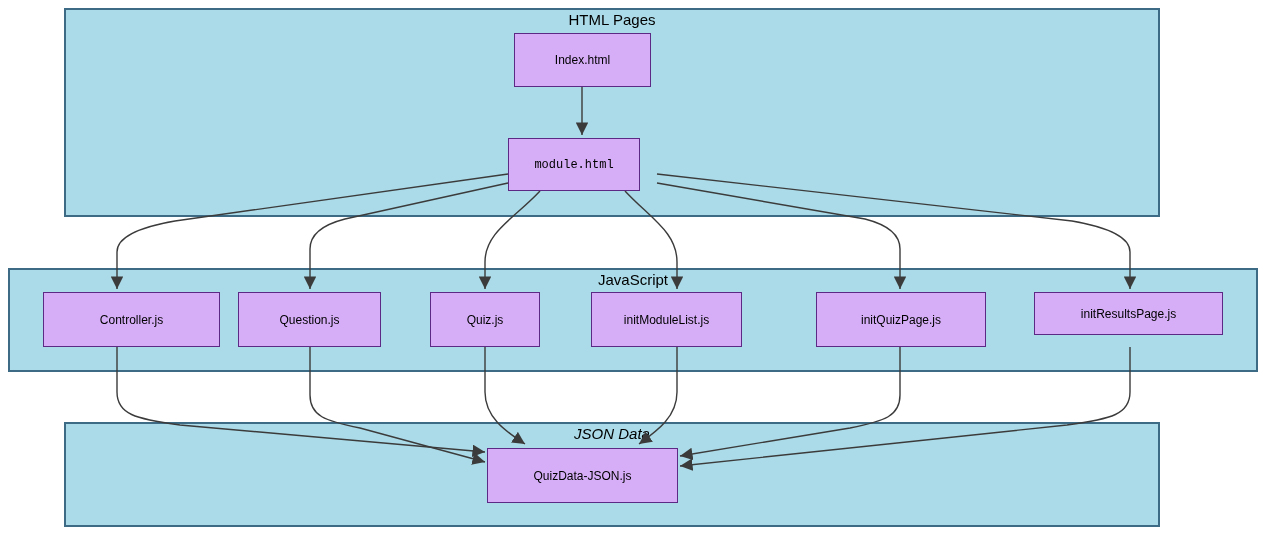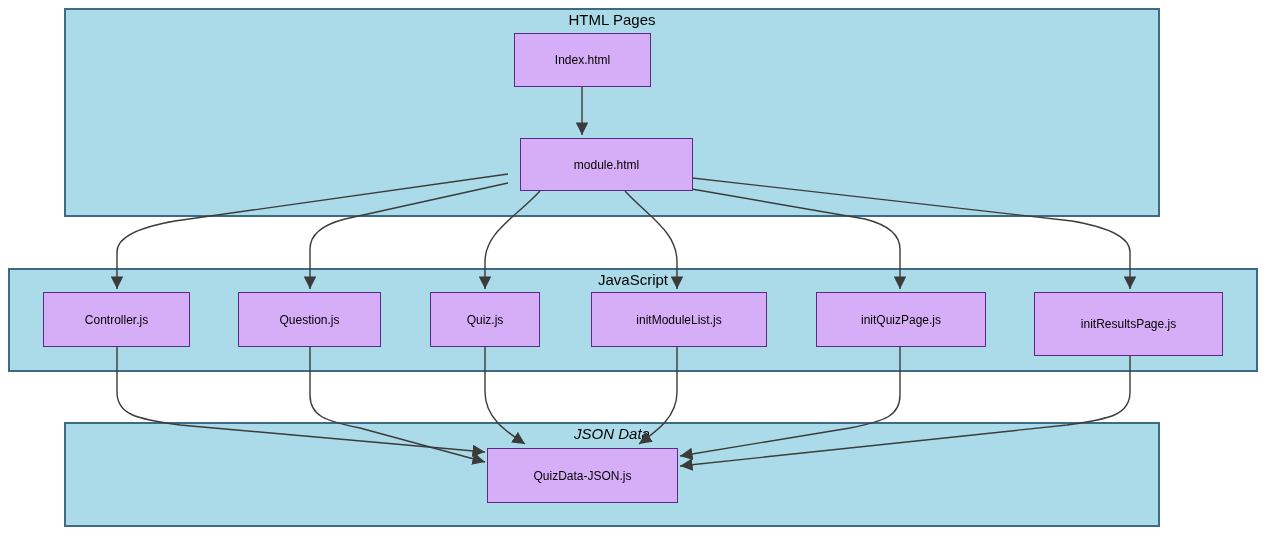--- a/index.html
+++ b/index.html
@@ -87,38 +87,38 @@
         <path class="edge" d="M 485 347 L 485 392 C 485 417 505 431 525 444" marker-end="url(#arrowhead)"></path>
         <path class="edge" d="M 677 347 L 677 392 C 677 417 657 431 639 444" marker-end="url(#arrowhead)"></path>
         <path class="edge" d="M 900 347 L 900 395 C 900 416 885 421 850 428 L 680 456" marker-end="url(#arrowhead)"></path>
         <path class="edge" d="M 1130 347 L 1130 392 C 1130 414 1112 419 1067 425 L 680 466" marker-end="url(#arrowhead)"></path>
       </g>
   </svg>
   <div id="nodes">
       <div class="node" style="left: 514px; top: 33px; width: 137px; height: 54px;">
         <span>Index.html</span>
       </div>
-      <div class="node" style="left: 520px; top: 138px; width: 173px; height: 53px;">
+      <div class="node" style="left: 508px; top: 138px; width: 132px; height: 53px; font-family: Liberation Mono, monospace;">
         <span>module.html</span>
       </div>
-      <div class="node" style="left: 43px; top: 292px; width: 147px; height: 55px;">
+      <div class="node" style="left: 43px; top: 292px; width: 177px; height: 55px;">
         <span>Controller.js</span>
       </div>
       <div class="node" style="left: 238px; top: 292px; width: 143px; height: 55px;">
         <span>Question.js</span>
       </div>
       <div class="node" style="left: 430px; top: 292px; width: 110px; height: 55px;">
         <span>Quiz.js</span>
       </div>
-      <div class="node" style="left: 591px; top: 292px; width: 176px; height: 55px;">
+      <div class="node" style="left: 591px; top: 292px; width: 151px; height: 55px;">
         <span>initModuleList.js</span>
       </div>
       <div class="node" style="left: 816px; top: 292px; width: 170px; height: 55px;">
         <span>initQuizPage.js</span>
       </div>
-      <div class="node" style="left: 1034px; top: 292px; width: 189px; height: 64px;">
+      <div class="node" style="left: 1034px; top: 292px; width: 189px; height: 43px;">
         <span>initResultsPage.js</span>
       </div>
       <div class="node" style="left: 487px; top: 448px; width: 191px; height: 55px;">
         <span>QuizData-JSON.js</span>
       </div>
     </div>
 </div>
 
 </body></html>

